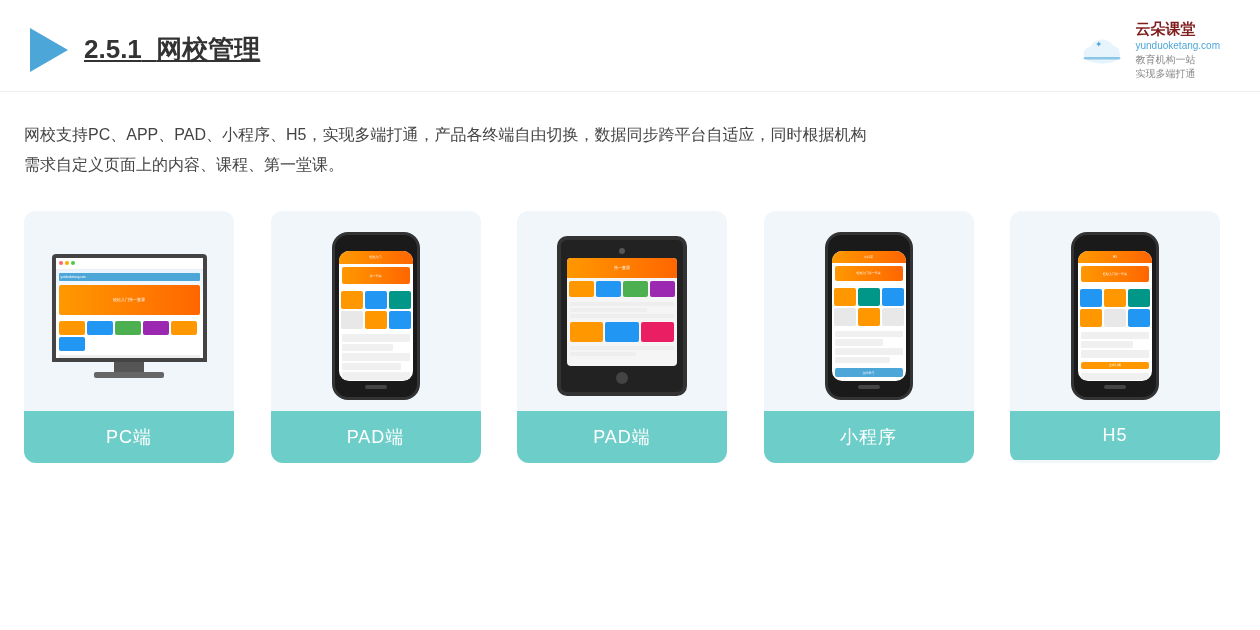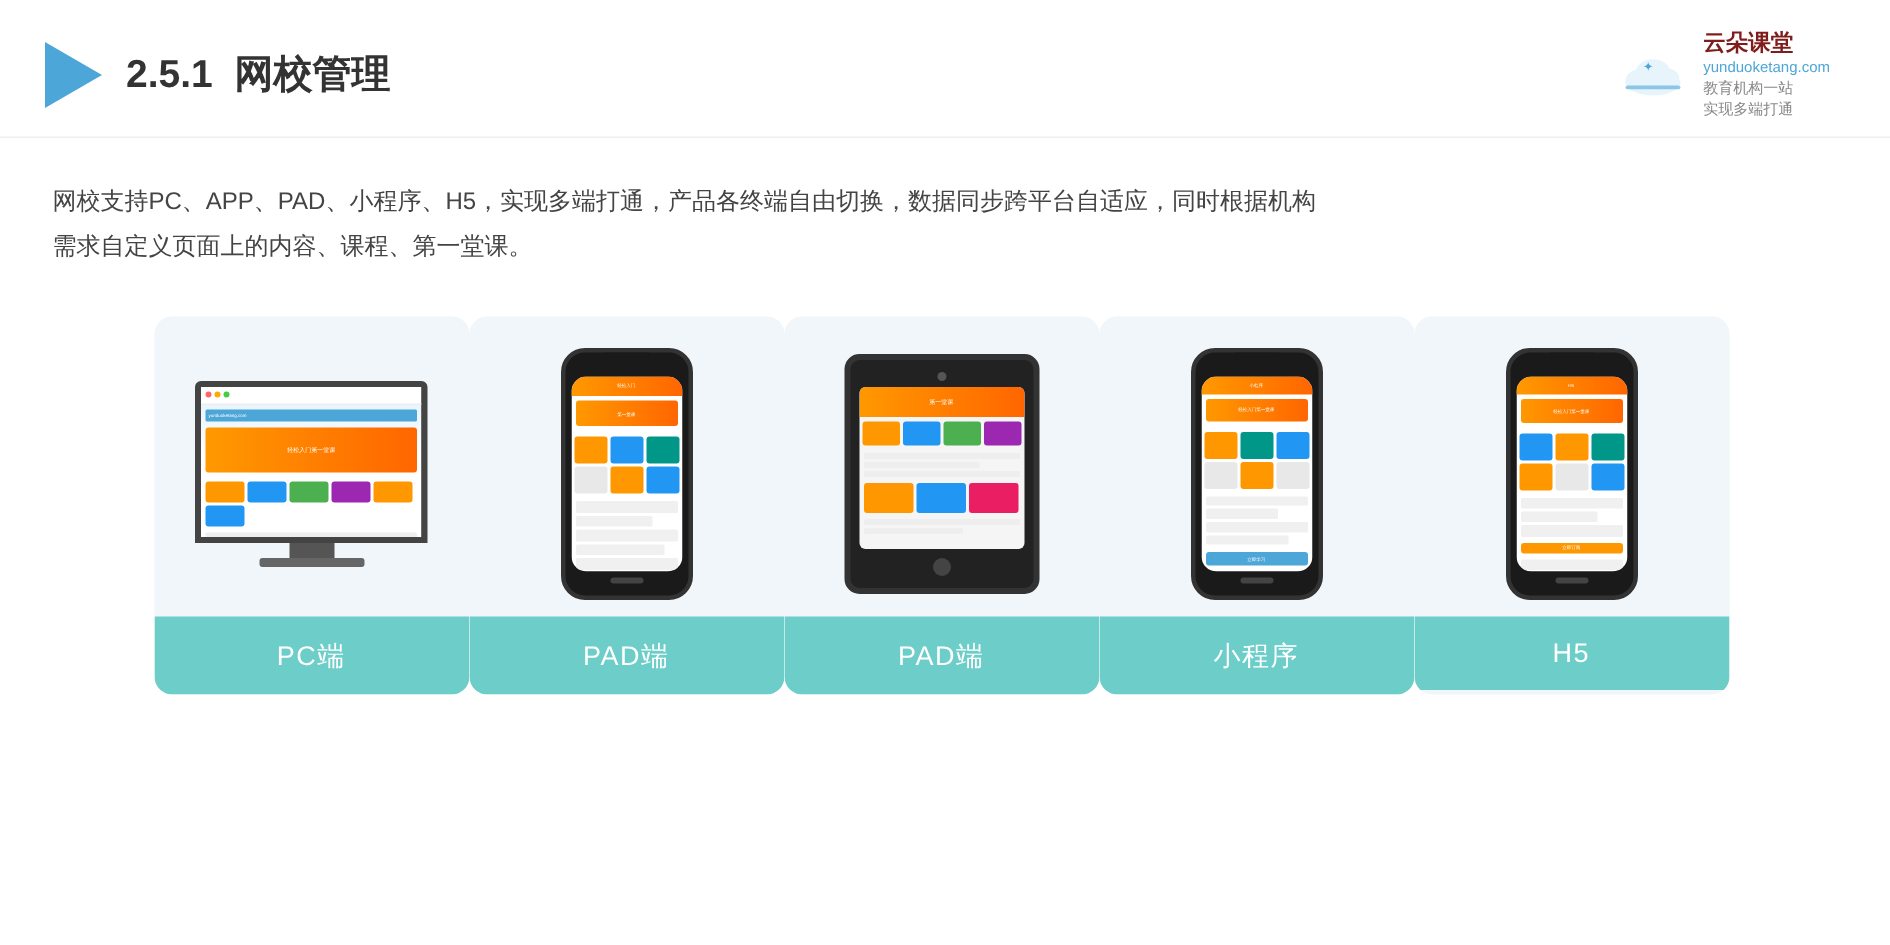--- a/index.html
+++ b/index.html
@@ -41,20 +41,21 @@
       height: 0;
       border-top: 22px solid transparent;
       border-bottom: 22px solid transparent;
       border-left: 38px solid #4da6d8;
     }
 
     .header-title {
       font-size: 26px;
       color: #333;
       font-weight: 400;
+      text-decoration: underline;
     }
 
     .header-title span {
       font-weight: 700;
     }
 
     .header-right {
       display: flex;
       align-items: center;
       gap: 10px;
@@ -75,37 +76,37 @@
     }
 
     .brand-name {
       font-size: 15px;
       color: #7f1d1d;
       font-weight: 700;
     }
 
     
     .content {
-      padding: 28px 40px 20px 35px;
+      padding: 28px 40px 20px 24px;
       flex: 1;
     }
 
     .description {
       font-size: 16px;
       line-height: 1.9;
       color: #444;
       margin-bottom: 30px;
       max-width: 900px;
     }
 
     
     .cards-row {
       display: flex;
       margin-top: 10px;
-      justify-content: center;
+      justify-content: space-between;
     }
 
     .device-card {
       background: #f0f6fa;
       border-radius: 12px;
       width: 210px;
       display: flex;
       flex-direction: column;
       align-items: center;
       overflow: hidden;

